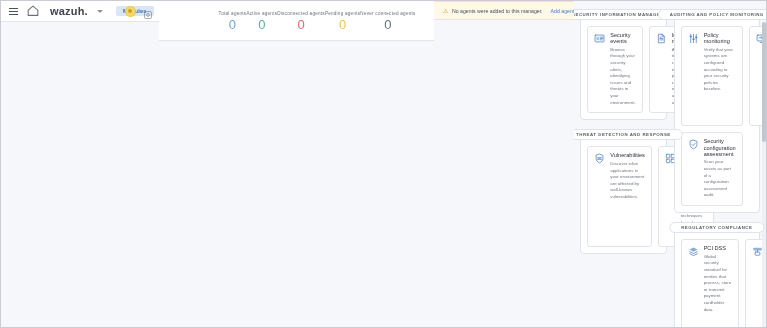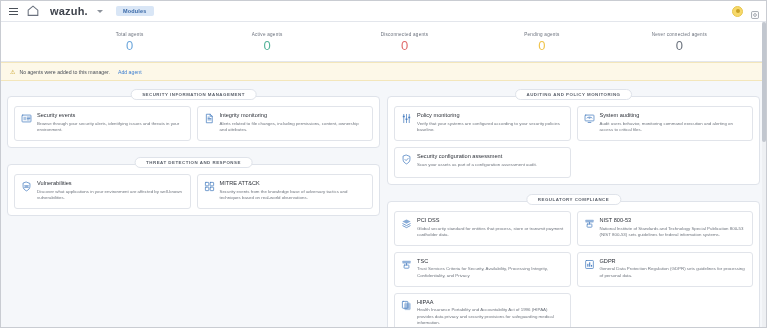--- a/index.html
+++ b/index.html
@@ -5,21 +5,21 @@
   * { box-sizing: border-box; margin: 0; padding: 0; }
   html, body {
     width: 767px; height: 328px;
     background: #f5f7fa;
     font-family: "Liberation Sans", sans-serif;
     color: #343741;
     overflow: hidden;
   }
   .app {
     width: 767px; height: 328px;
-    display: flex; flex-direction: column;
+    display: flex; flex-direction: row;
     background: #f5f7fa;
     border: 1px solid #c9ccd2;
     position: relative;
   }
 
   
   .topnav {
     height: 21px; min-height: 21px;
     background: #ffffff;
     border-bottom: 1px solid #e3e6ec;

